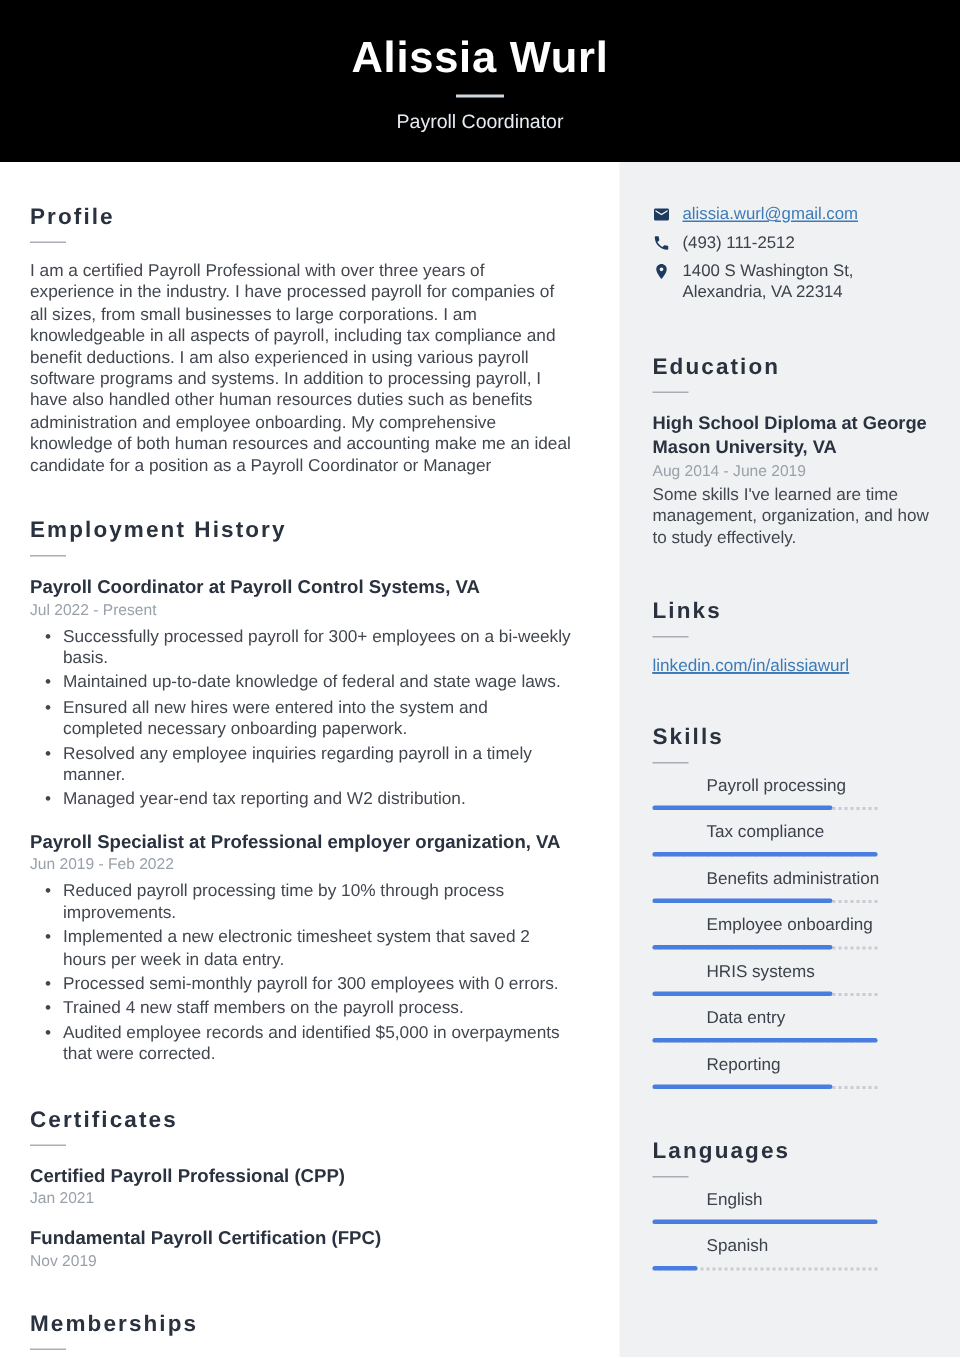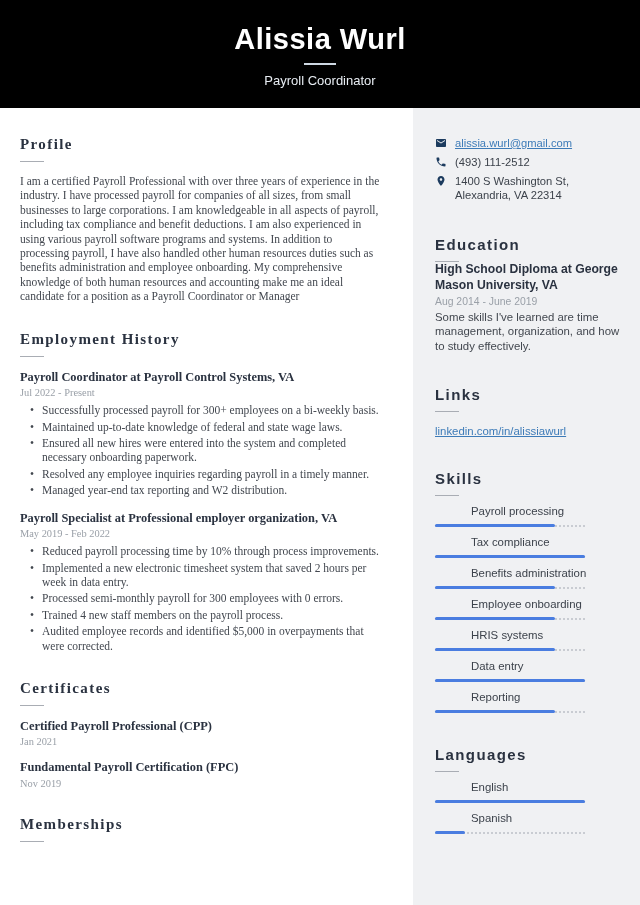--- a/index.html
+++ b/index.html
@@ -43,21 +43,20 @@
   }
 
   
   .cols {
     display: flex;
     height: 797px;
   }
   .left {
     width: 413px;
     padding: 28px 32px 0 20px;
-    font-family: Liberation Serif, serif;
   }
   .right {
     flex: 1;
     background: #f0f1f3;
     padding: 28px 20px 0 22px;
   }
 
   
   h2.sec {
     margin: 0;
@@ -129,21 +128,21 @@
     height: 12px;
     margin-right: 8px;
     margin-top: 1px;
   }
   .contact-row .cicon svg { display: block; }
   a.link {
     color: #3d7bb8;
     text-decoration: underline;
   }
   .side-section { margin-top: 33px; }
-  .edu-item { }
+  .edu-item { margin-top: 13px; }
   .edu-title {
     font-size: 12.2px;
     font-weight: 700;
     color: #2a3240;
     line-height: 1.3;
   }
   .edu-desc {
     margin-top: 3px;
     font-size: 11.4px;
     line-height: 14.4px;
@@ -213,21 +212,21 @@
             <li>Successfully processed payroll for 300+ employees on a bi-weekly basis.</li>
             <li>Maintained up-to-date knowledge of federal and state wage laws.</li>
             <li>Ensured all new hires were entered into the system and completed necessary onboarding paperwork.</li>
             <li>Resolved any employee inquiries regarding payroll in a timely manner.</li>
             <li>Managed year-end tax reporting and W2 distribution.</li>
           </ul>
         </div>
 
         <div class="job">
           <h3 class="item-title">Payroll Specialist at Professional employer organization, VA</h3>
-          <div class="date">May 2019 - Feb 2022</div>
+          <div class="date">Jun 2019 - Feb 2022</div>
           <ul class="bullets">
             <li>Reduced payroll processing time by 10% through process improvements.</li>
             <li>Implemented a new electronic timesheet system that saved 2 hours per week in data entry.</li>
             <li>Processed semi-monthly payroll for 300 employees with 0 errors.</li>
             <li>Trained 4 new staff members on the payroll process.</li>
             <li>Audited employee records and identified $5,000 in overpayments that were corrected.</li>
           </ul>
         </div>
       </section>
 

